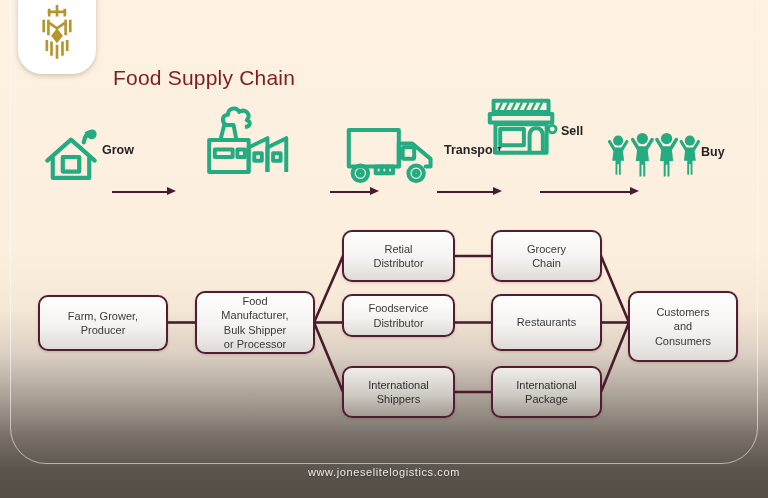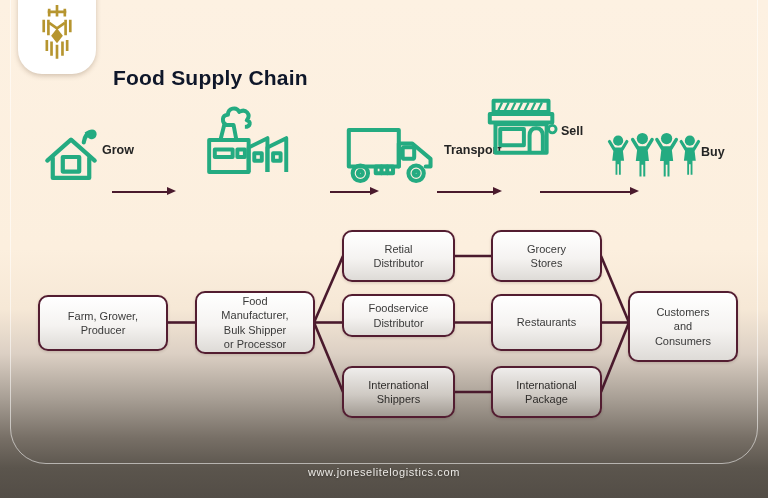--- a/index.html
+++ b/index.html
@@ -17,21 +17,21 @@
   }
   .logo-box{
     position:absolute;left:18px;top:-26px;width:78px;height:100px;
     background:#fff;border-radius:24px;
     box-shadow:0 2px 5px rgba(90,60,30,.25);
     display:flex;align-items:flex-end;justify-content:center;
     padding-bottom:10px;box-sizing:border-box;
   }
   .page-title{
     position:absolute;left:113px;top:66px;
-    font-size:21px;font-weight:bold;color:#0f172a;letter-spacing:.2px;
+    font-size:21px;font-weight:normal;color:#7f1d1d;letter-spacing:.2px;
   }
   
   .stage{position:absolute;display:flex;flex-direction:row;align-items:center;}
   .stage .icon-wrap{height:78px;display:flex;align-items:flex-end;justify-content:center;}
   .stage-label{margin-top:6px;font-size:12.5px;font-weight:bold;color:#242424;white-space:nowrap;}
   .arrow{position:absolute;top:191px;height:2.2px;background:#4a1a2d;}
   .arrow::after{
     content:"";position:absolute;right:-9px;top:-3.6px;
     border-left:9px solid #4a1a2d;border-top:4.6px solid transparent;border-bottom:4.6px solid transparent;
   }
@@ -188,20 +188,20 @@
     <path d="M455,392 H492"></path>
     <path d="M601,256 L629,322.5"></path>
     <path d="M601,322.5 H629"></path>
     <path d="M601,392 L629,322.5"></path>
   </g>
 </svg>
 
 <div class="flow-box" style="left:38px;top:295px;width:130px;height:56px">Farm, Grower, Producer</div>
 <div class="flow-box" style="left:195px;top:291px;width:120px;height:63px">Food Manufacturer, Bulk Shipper or Processor</div>
 <div class="flow-box" style="left:342px;top:230px;width:113px;height:52px">Retial Distributor</div>
-<div class="flow-box" style="left:491px;top:230px;width:111px;height:52px">Grocery Stores</div>
+<div class="flow-box" style="left:491px;top:230px;width:111px;height:52px">Grocery Chain</div>
 <div class="flow-box" style="left:342px;top:294px;width:113px;height:43px">Foodservice Distributor</div>
 <div class="flow-box" style="left:491px;top:294px;width:111px;height:57px">Restaurants</div>
 <div class="flow-box gray" style="left:342px;top:366px;width:113px;height:52px">International Shippers</div>
 <div class="flow-box gray" style="left:491px;top:366px;width:111px;height:52px">International Package</div>
 <div class="flow-box" style="left:628px;top:291px;width:110px;height:71px">Customers and Consumers</div>
 
 <div class="footer-url">www.joneselitelogistics.com</div>
 
 </body></html>

